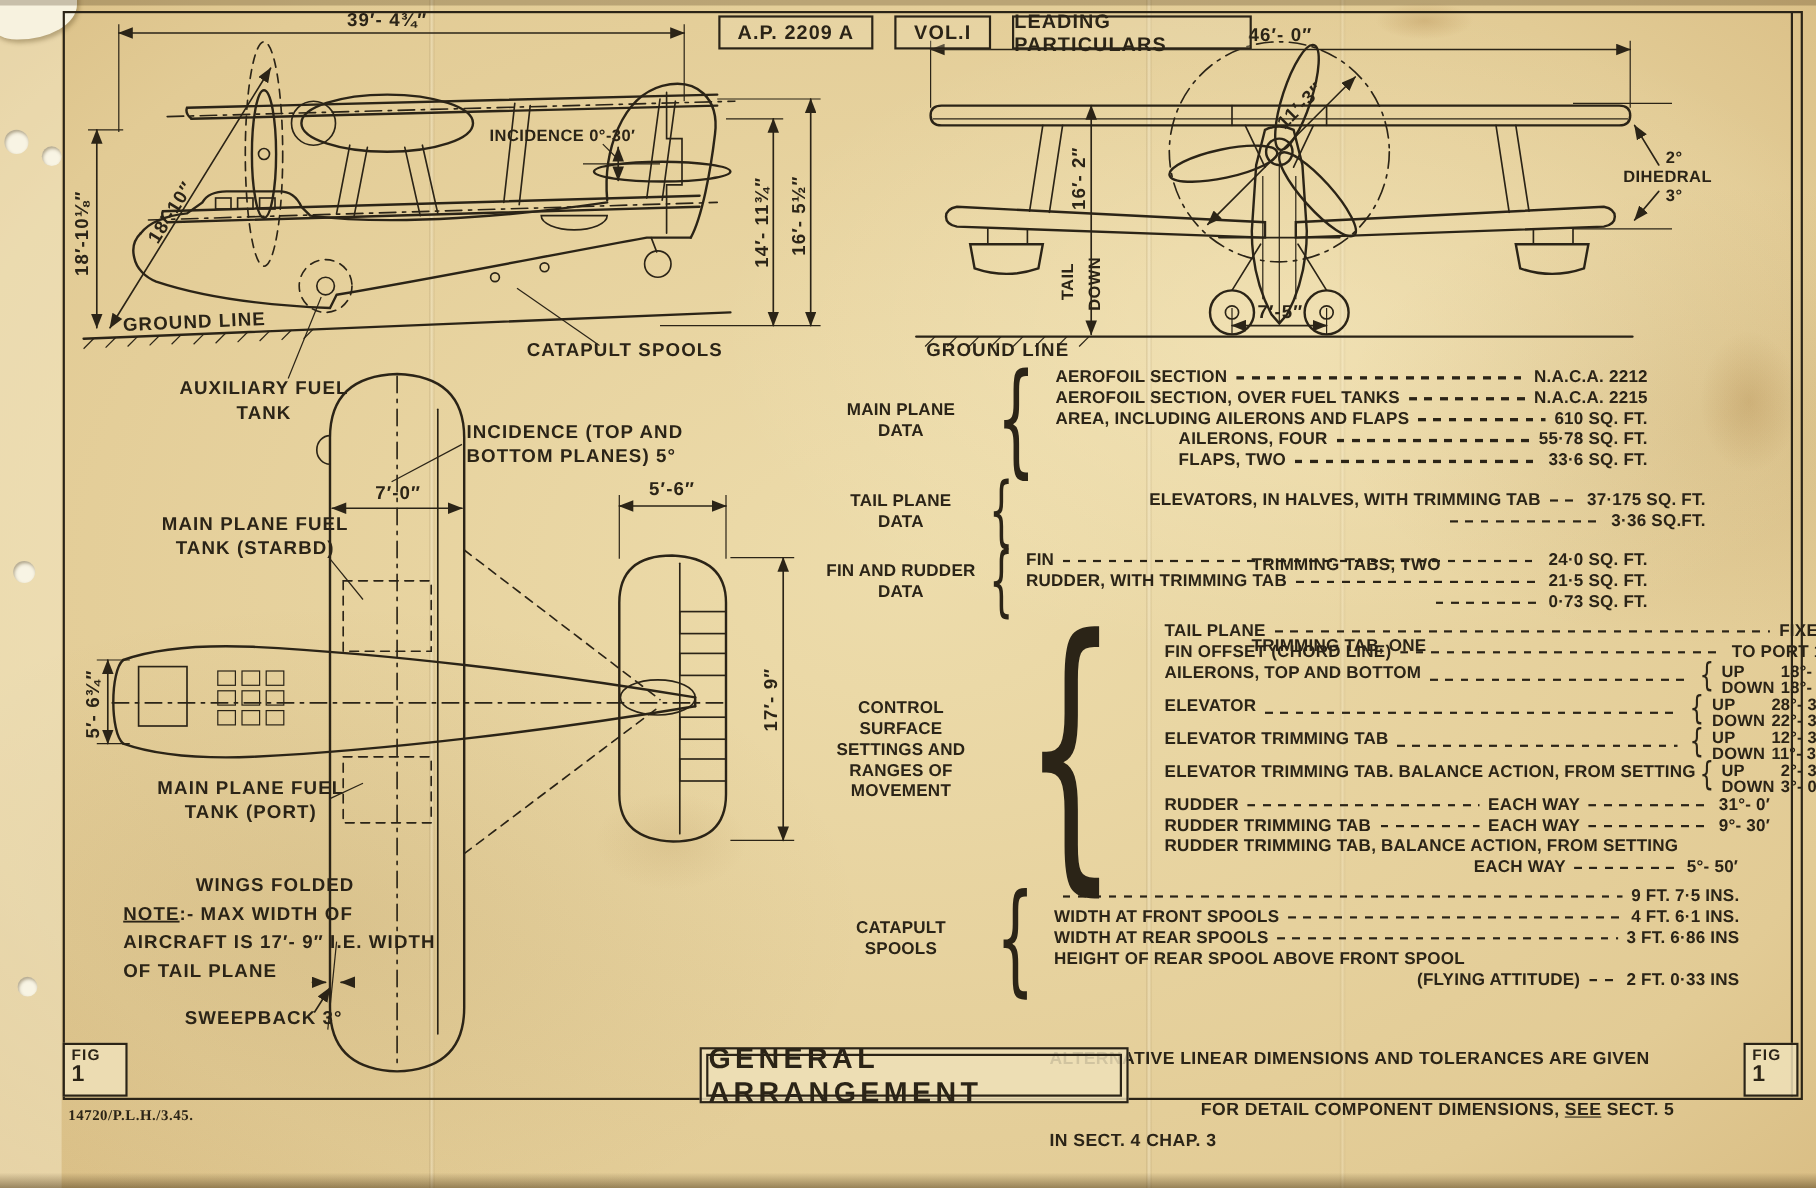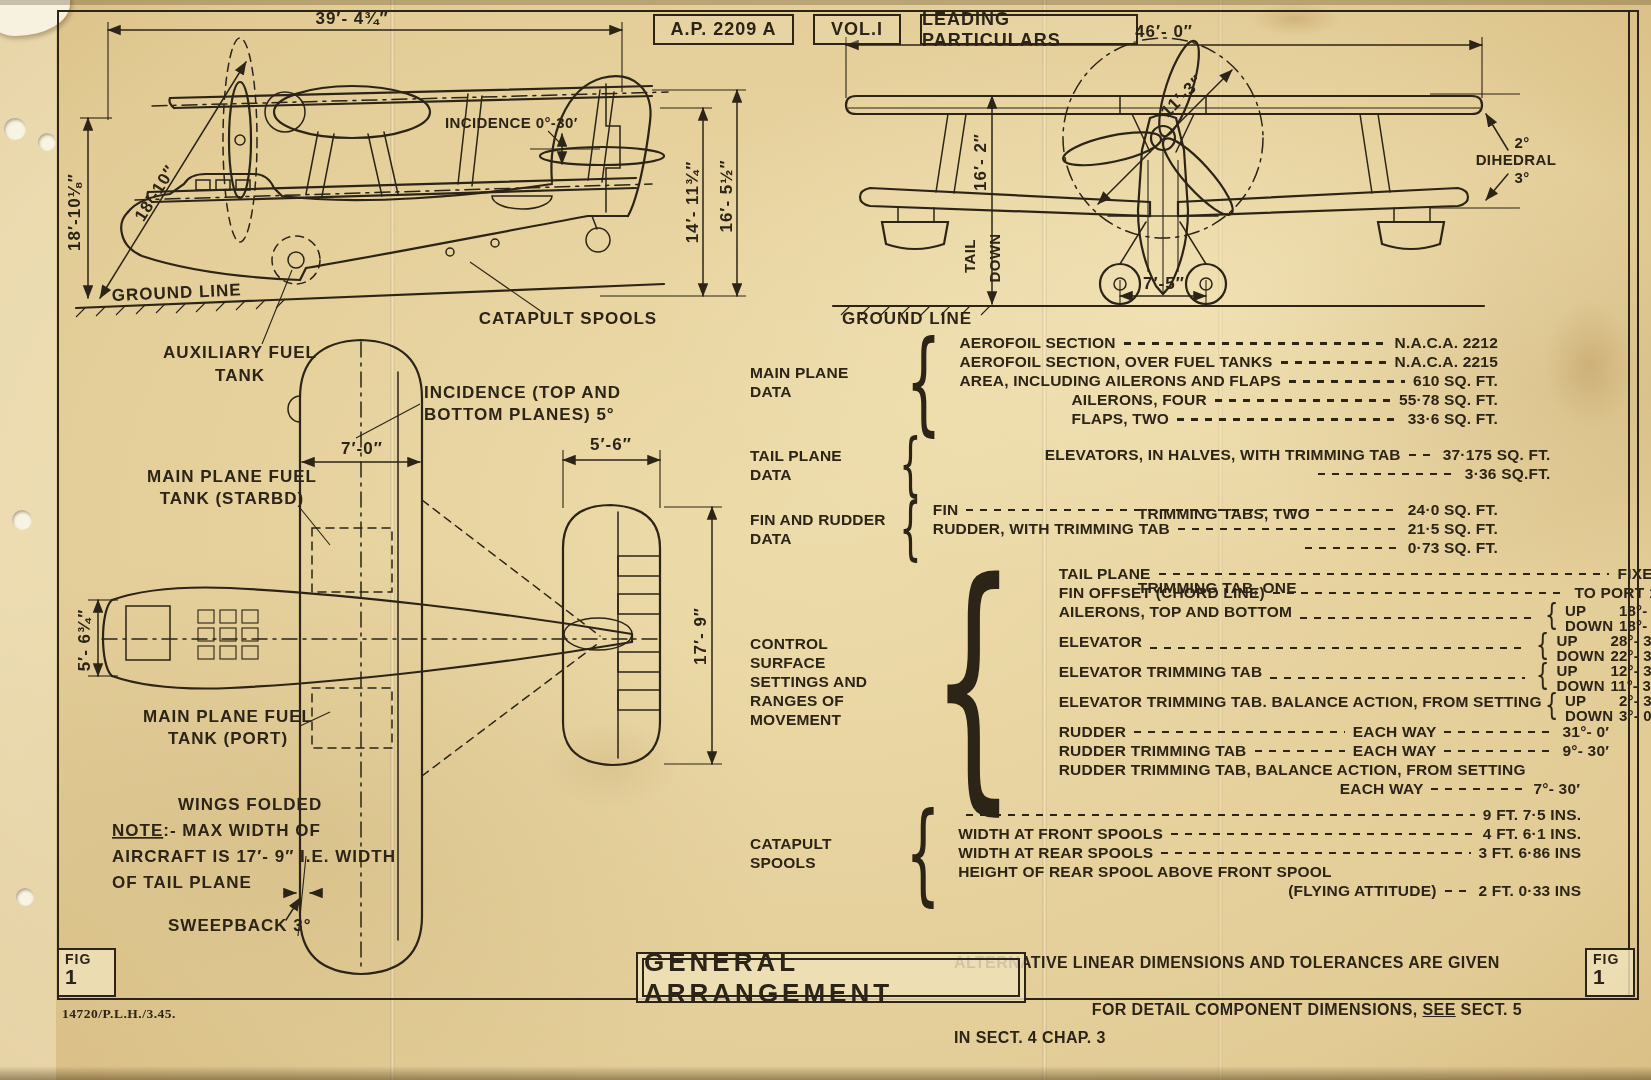--- a/index.html
+++ b/index.html
@@ -37,21 +37,21 @@
   svg text{fill:var(--ink);stroke:none;font-weight:bold;font-family:"Liberation Sans","DejaVu Sans",sans-serif;}
   .t17{font-size:17px;letter-spacing:1px;}
   .t15{font-size:15px;letter-spacing:.4px;}
 
   .titleblock{position:absolute;left:655px;top:14px;display:flex;gap:21px;}
   .tb-box{border:2.2px solid var(--ink);margin-left:-2px;height:27px;display:flex;align-items:center;
     justify-content:center;font-size:18px;font-weight:bold;letter-spacing:1px;background:rgba(240,228,190,.25);}
 
   .dtable{position:absolute;left:750px;top:334px;width:748px;font-size:15.5px;font-weight:bold;letter-spacing:.2px;}
   .sec{display:flex;align-items:center;margin-bottom:7px;}
-  .sec-label{flex:0 0 138px;text-align:left;font-size:15.5px;line-height:19px;}
+  .sec-label{flex:0 0 138px;text-align:center;font-size:15.5px;line-height:19px;}
   .sec-brace{flex:0 0 26px;text-align:center;font-weight:400;line-height:.82;
     font-family:"DejaVu Sans",sans-serif;transform:scaleX(.5);}
   .rows{flex:1;display:flex;flex-direction:column;}
   .row{display:flex;align-items:flex-start;height:19px;white-space:nowrap;}
   .row2{display:flex;flex-direction:column;}
   .pairrow{height:30px;}
   .lab{white-space:pre;}
   .in1{padding-left:112px;} .in2{padding-left:205px;margin-top:40px;}
   .lead{flex:1;height:2.2px;margin:0 8px;min-width:26px;align-self:center;
     background:repeating-linear-gradient(90deg,var(--ink) 0 7px,transparent 7px 14px);}
@@ -537,21 +537,21 @@
           <span style="flex:0 0 55px"></span>
         </div>
       <div class="row2">
         <div class="row">
             <span class="lab">RUDDER TRIMMING TAB, BALANCE ACTION, FROM SETTING</span>
           </div>
         <div class="row">
             <span style="flex:0 0 281px"></span>
             <span class="mid">EACH WAY</span>
             <span class="lead"></span>
-            <span class="val">7°- 30′</span>
+            <span class="val">5°- 50′</span>
             <span style="flex:0 0 84px"></span>
           </div>
       </div>
     </div>
   </div>
 
   <div class="sec">
     <div class="sec-label">
         <div>CATAPULT SPOOLS</div>
       </div>

